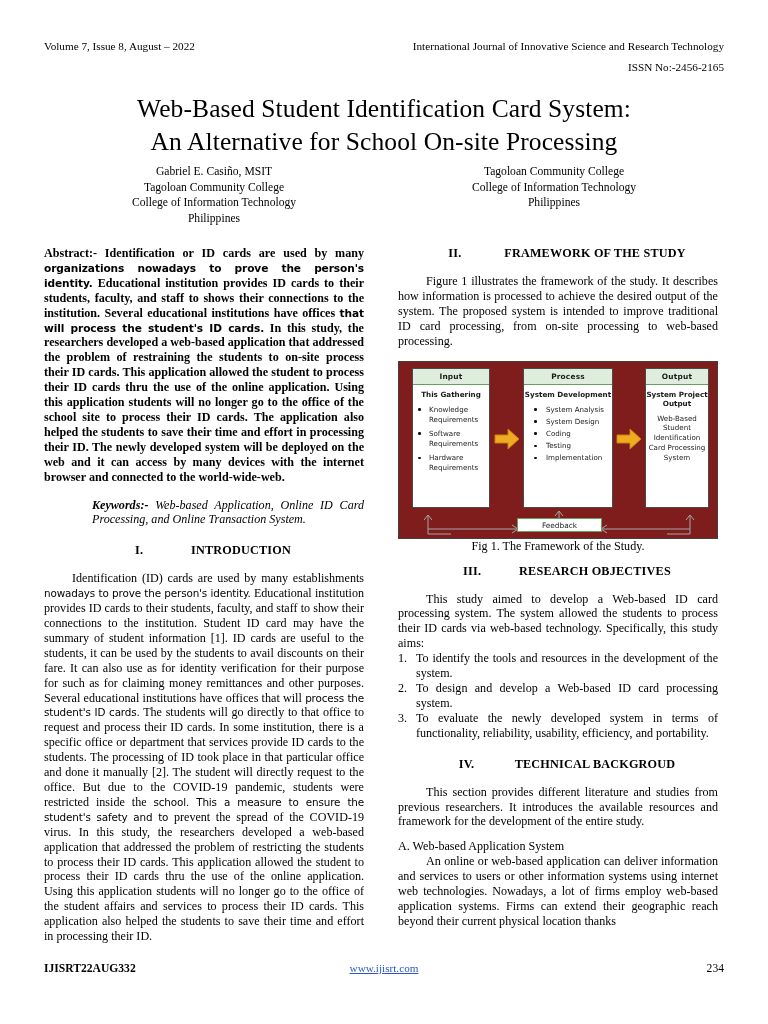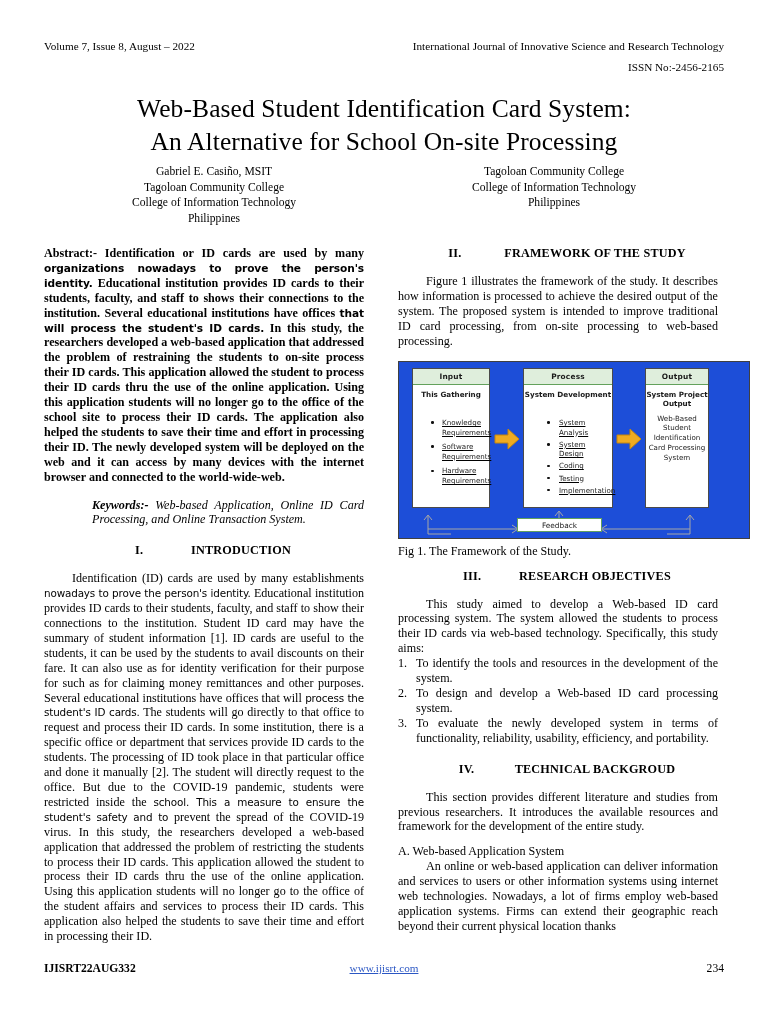--- a/index.html
+++ b/index.html
@@ -181,22 +181,22 @@
     top: 0;
   }
 
   
   .figure-wrap {
     margin-top: 12px;
     width: 320px;
   }
   .fig-frame {
     border: 1px solid #404040;
-    background: #1d4ed8;
-    width: 352px;
+    background: #7f1d1d;
+    width: 320px;
     height: 178px;
     box-sizing: border-box;
     position: relative;
   }
   .fig-inner {
     position: absolute;
     left: 5px; top: 4px;
     width: 310px; height: 170px;
   }
   .diag-box {
@@ -219,24 +219,23 @@
   .diag-sub {
     text-align: center;
     font-family: "DejaVu Sans", sans-serif;
     font-size: 7.2px;
     font-weight: bold;
     padding-top: 5px;
     line-height: 9.5px;
     color: #1a1a1a;
   }
   .diag-list {
-    margin: 13px;
+    margin: 0;
     padding: 6px 0 0 0;
     list-style: none;
-    text-decoration: underline;
   }
   .diag-list li {
     font-family: "DejaVu Sans", sans-serif;
     font-size: 7.1px;
     line-height: 9.6px;
     color: #1a1a1a;
     position: relative;
     padding-left: 16px;
     margin-bottom: 5px;
   }
@@ -266,22 +265,22 @@
     box-sizing: border-box;
     text-align: center;
     font-family: "DejaVu Sans", sans-serif;
     font-size: 7.4px;
     color: #1a1a1a;
     line-height: 13px;
   }
 
   .fig-caption {
     width: 320px;
-    font-size: 12.1px;
-    margin-top: 5px;
+    text-align: center;
+    font-size: 12.1px;
   }
 
   
   .footer {
     position: absolute;
     left: 44px;
     top: 962px;
     width: 680px;
     height: 18px;
   }

